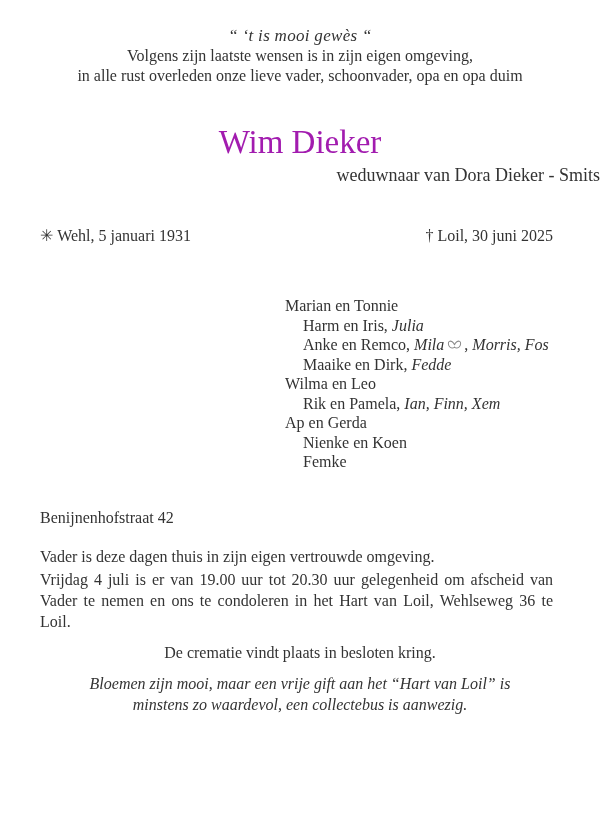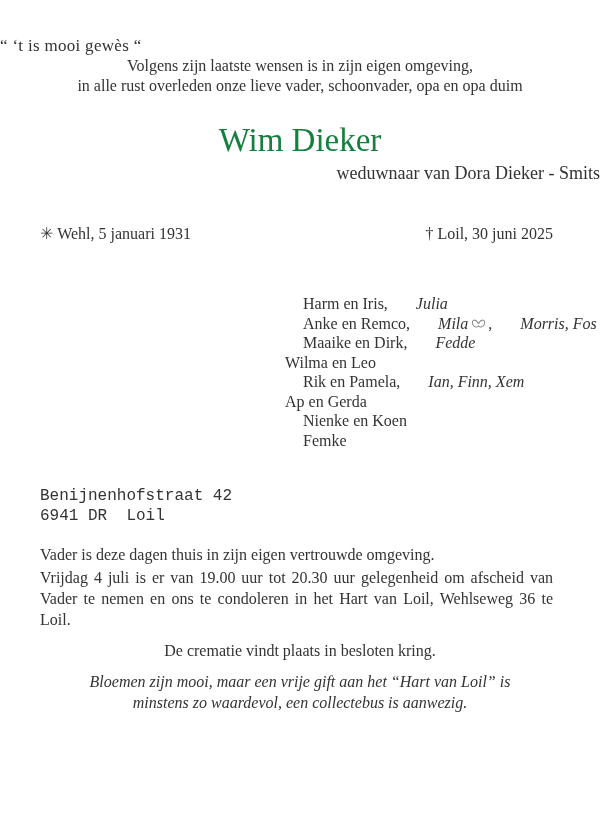--- a/index.html
+++ b/index.html
@@ -8,35 +8,37 @@
     height: 829px;
     background: #ffffff;
     color: #333333;
     font-family: "Liberation Serif", "DejaVu Serif", serif;
     font-size: 16px;
     overflow: hidden;
   }
   .card { width: 600px; height: 829px; position: relative; }
 
   .quote {
-    margin-top: 36px;
+    margin-top: 26px;
+    text-align: center;
+    font-style: italic;
     font-size: 17px;
     letter-spacing: 0.3px;
   }
   .intro {
     text-align: center;
     line-height: 20px;
   }
   .name {
-    margin: 24px 0 0 0;
+    margin: 36px 0 0 0;
     text-align: center;
     font-size: 33px;
     font-weight: normal;
     line-height: 40px;
-    color: #15803d;
+    color: #a21caf;
   }
   .subtitle {
     margin-top: 3px;
     text-align: right;
     font-size: 18px;
   }
   .dates {
     margin-top: 40px;
     display: flex;
     justify-content: space-between;
@@ -44,28 +46,27 @@
     line-height: 20px;
   }
   .family {
     margin-top: 50px;
     margin-left: 285px;
     line-height: 19.5px;
   }
   .family-line { white-space: nowrap; }
   .family-line.indent { padding-left: 18px; }
   .family-line span { white-space: pre; }
-  .it { font-style: italic; margin-left: 24px; }
+  .it { font-style: italic; }
   .butterfly-icon { vertical-align: -1px; margin: 0 2px 0 3px; }
 
   .address {
     margin-top: 36px;
     margin-left: 40px;
     line-height: 20px;
-    font-family: Liberation Mono, monospace;
   }
   .prewrap { white-space: pre; }
 
   p { margin: 0; }
   .p-home {
     margin-top: 19px;
     margin-left: 40px;
     line-height: 20px;
   }
   .p-visit {
@@ -105,35 +106,35 @@
   <h1 class="name">Wim Dieker</h1>
 
   <div class="subtitle">weduwnaar van Dora Dieker - Smits</div>
 
   <div class="dates">
     <div><span>✳</span> <span>Wehl, 5 januari 1931</span></div>
     <div><span>†</span> <span>Loil, 30 juni 2025</span></div>
   </div>
 
   <div class="family" id="family-list">
+      <div class="family-line"><span>Marian en Tonnie</span></div>
       <div class="family-line indent"><span>Harm en Iris, </span><span class="it">Julia</span></div>
       <div class="family-line indent"><span>Anke en Remco, </span><span class="it">Mila</span><svg class="butterfly-icon" width="15" height="11" viewBox="0 0 16 12" xmlns="http://www.w3.org/2000/svg">
     <path d="M8 5.2 C7 2.2, 4.2 0.6, 2.4 1.5 C0.7 2.4, 1.2 5.6, 2.6 7.4 C4 9.2, 6.6 9.4, 8 7.6 C9.4 9.4, 12 9.2, 13.4 7.4 C14.8 5.6, 15.3 2.4, 13.6 1.5 C11.8 0.6, 9 2.2, 8 5.2 Z" fill="none" stroke="#8a8a8a" stroke-width="1.1" stroke-linejoin="round"></path>
   </svg><span>, </span><span class="it">Morris, Fos</span></div>
       <div class="family-line indent"><span>Maaike en Dirk, </span><span class="it">Fedde</span></div>
       <div class="family-line"><span>Wilma en Leo</span></div>
       <div class="family-line indent"><span>Rik en Pamela, </span><span class="it">Ian, Finn, Xem</span></div>
       <div class="family-line"><span>Ap en Gerda</span></div>
       <div class="family-line indent"><span>Nienke en Koen</span></div>
       <div class="family-line indent"><span>Femke</span></div>
     </div>
 
   <div class="address">
     <div>Benijnenhofstraat 42</div>
-    <div class="prewrap">6941 DR  Loil</div>
   </div>
 
   <p class="p-home">Vader is deze dagen thuis in zijn eigen vertrouwde omgeving.</p>
 
   <p class="p-visit">Vrijdag 4 juli is er van 19.00 uur tot 20.30 uur gelegenheid om afscheid van Vader te nemen en ons te condoleren in het Hart van Loil, Wehlseweg 36 te Loil.</p>
 
   <p class="p-cremation">De crematie vindt plaats in besloten kring.</p>
 
   <p class="p-flowers">Bloemen zijn mooi, maar een vrije gift aan het “Hart van Loil” is minstens zo waardevol, een collectebus is aanwezig.</p>
 

